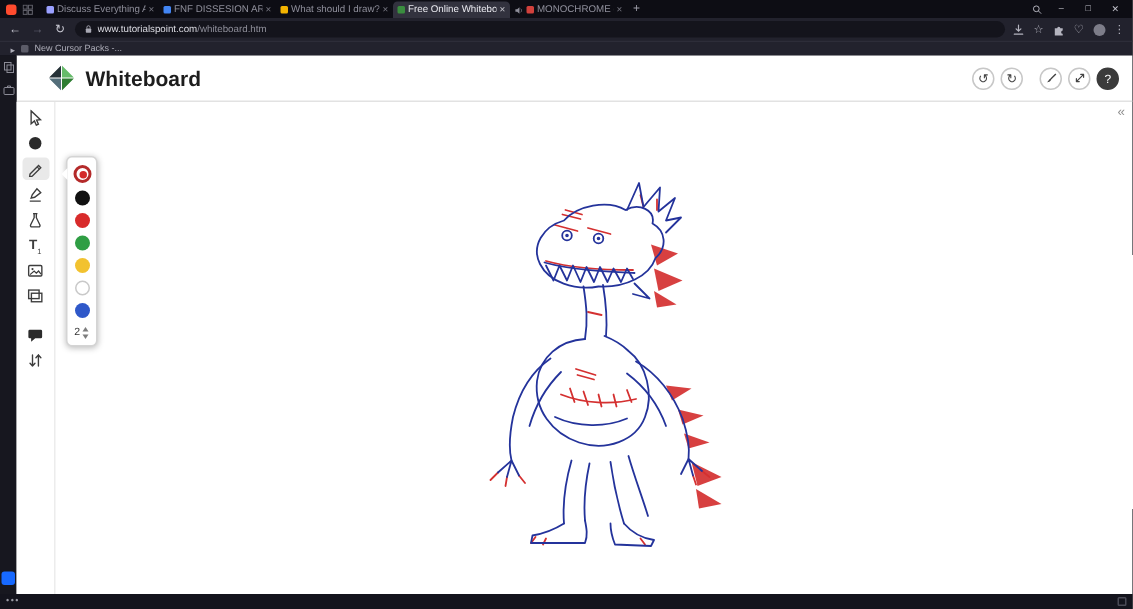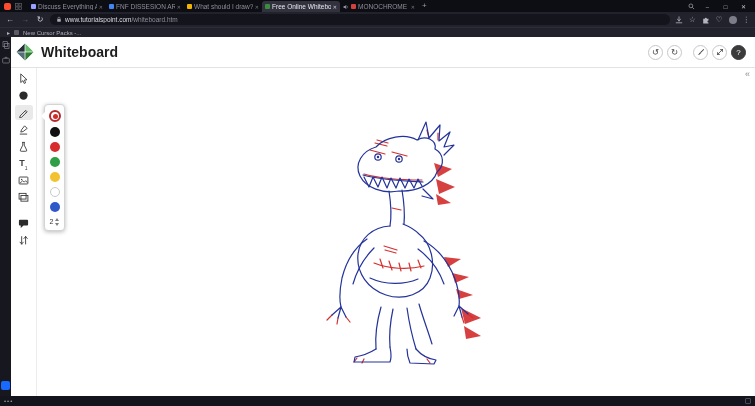--- a/index.html
+++ b/index.html
@@ -44,21 +44,21 @@
   
   .app-row { display:flex; height:359px; }
   .side-strip { width:11px; background:#17171f; position:relative; display:flex; flex-direction:column;
                 align-items:center; padding-top:4px; gap:7px; color:#8b8b96; }
   .side-strip svg { width:8px; height:8px; }
   .pinned-app { position:absolute; bottom:6px; width:9px; height:9px; border-radius:2px; }
 
   
   .page { flex:1; background:#ffffff; display:flex; flex-direction:column; min-width:0; }
   .page-header { height:31px; border-bottom:1px solid #e2e2e2; display:flex; align-items:center;
-                 padding:0 9px 0 4px; flex:none; }
+                 padding:0 9px 0 20px; flex:none; }
   .wb-logo { width:20px; height:20px; flex:none; }
   .page-title { font-size:14px; font-weight:bold; color:#1d1d1d; margin-left:6px; }
   .header-actions { margin-left:auto; display:flex; align-items:center; gap:4px; }
   .hbtn { width:15px; height:15px; border:1px solid #c7c7c7; border-radius:50%; background:#fff;
           display:flex; align-items:center; justify-content:center; font-size:8.5px; color:#444; }
   .hbtn svg { width:8px; height:8px; }
   .hbtn.spaced { margin-left:7px; }
   .hbtn.dark { background:#3b3b3b; border-color:#3b3b3b; color:#fff; font-size:8px; }
 
   .canvas-area { flex:1; position:relative; display:flex; min-height:0; }

